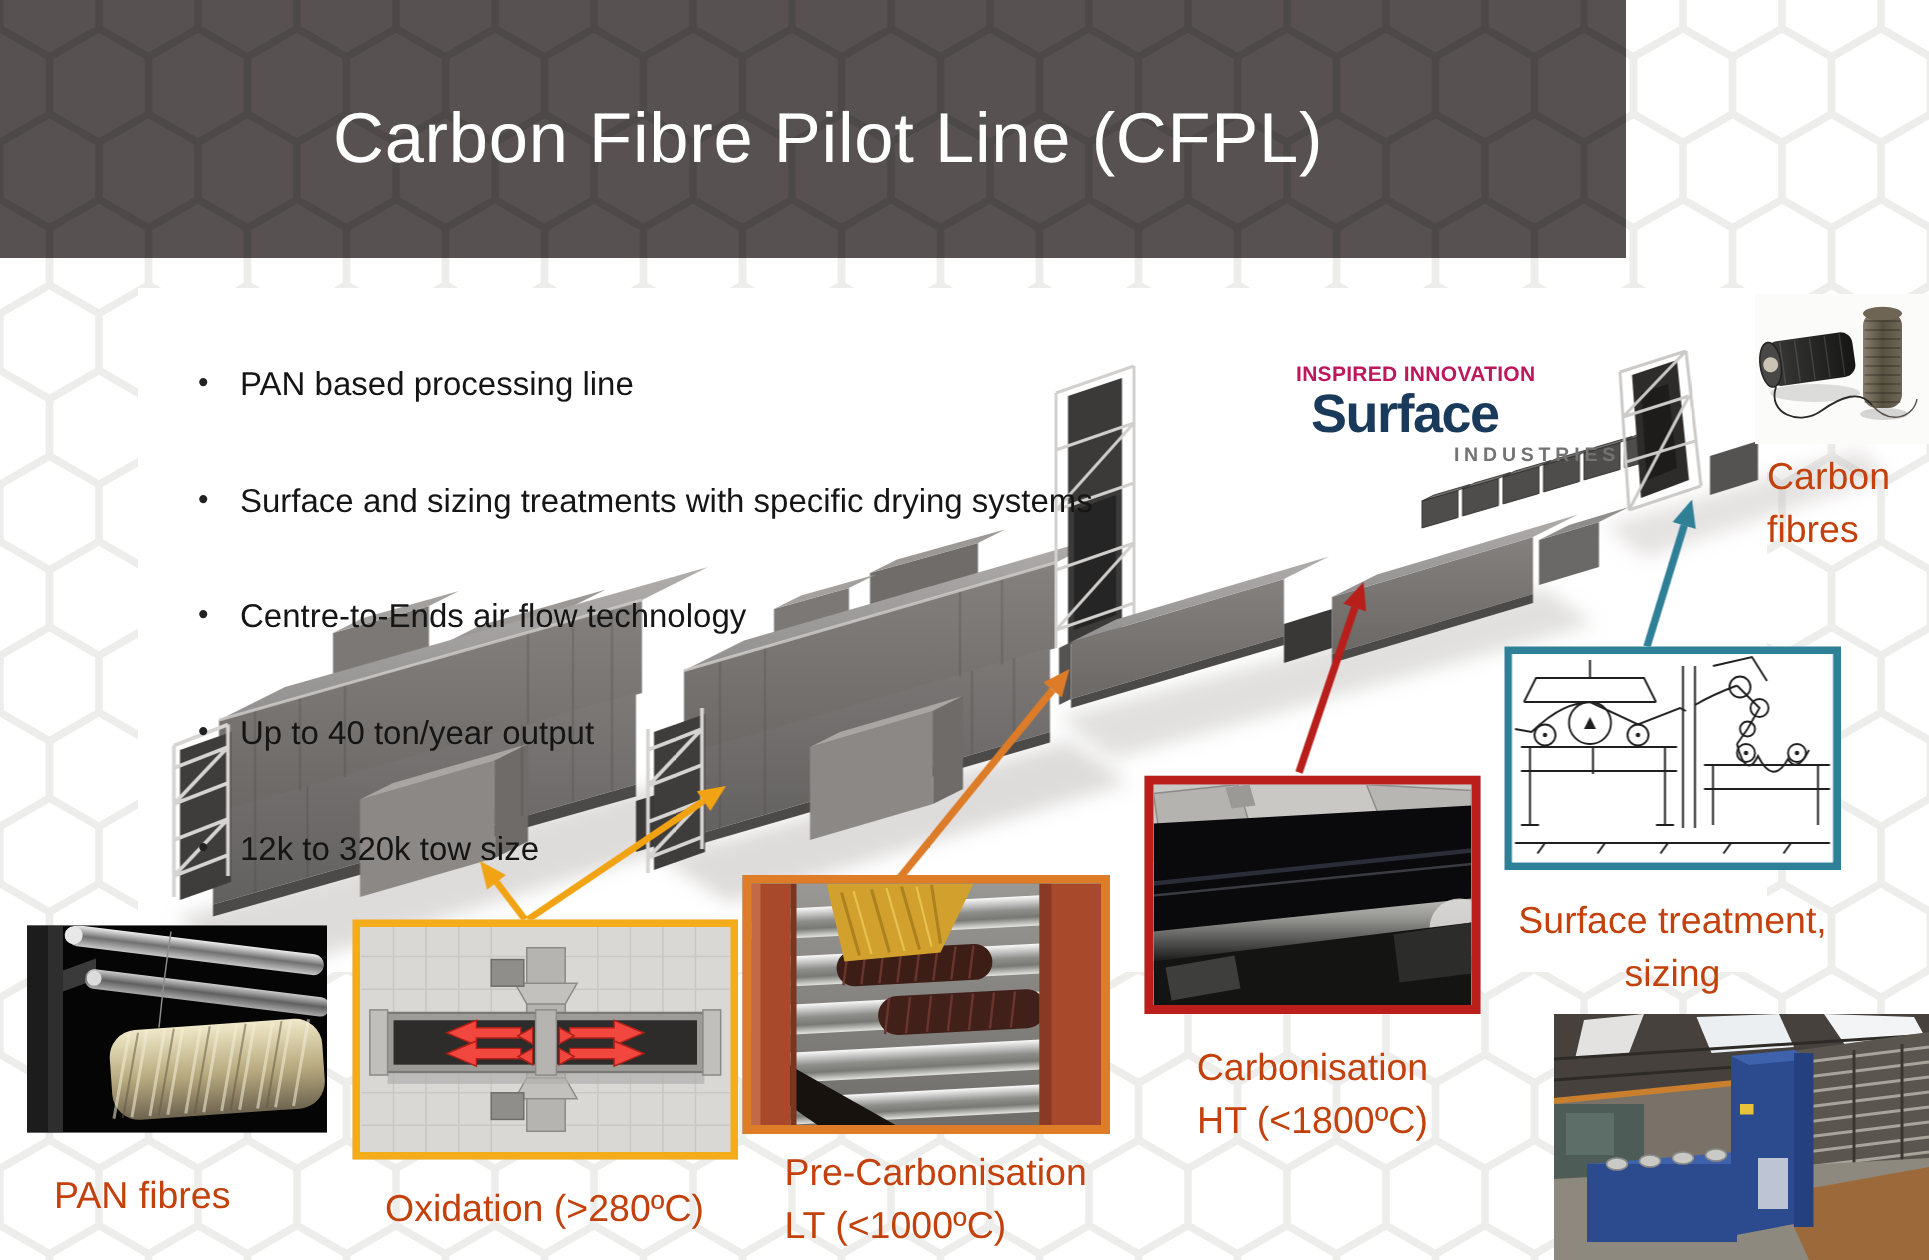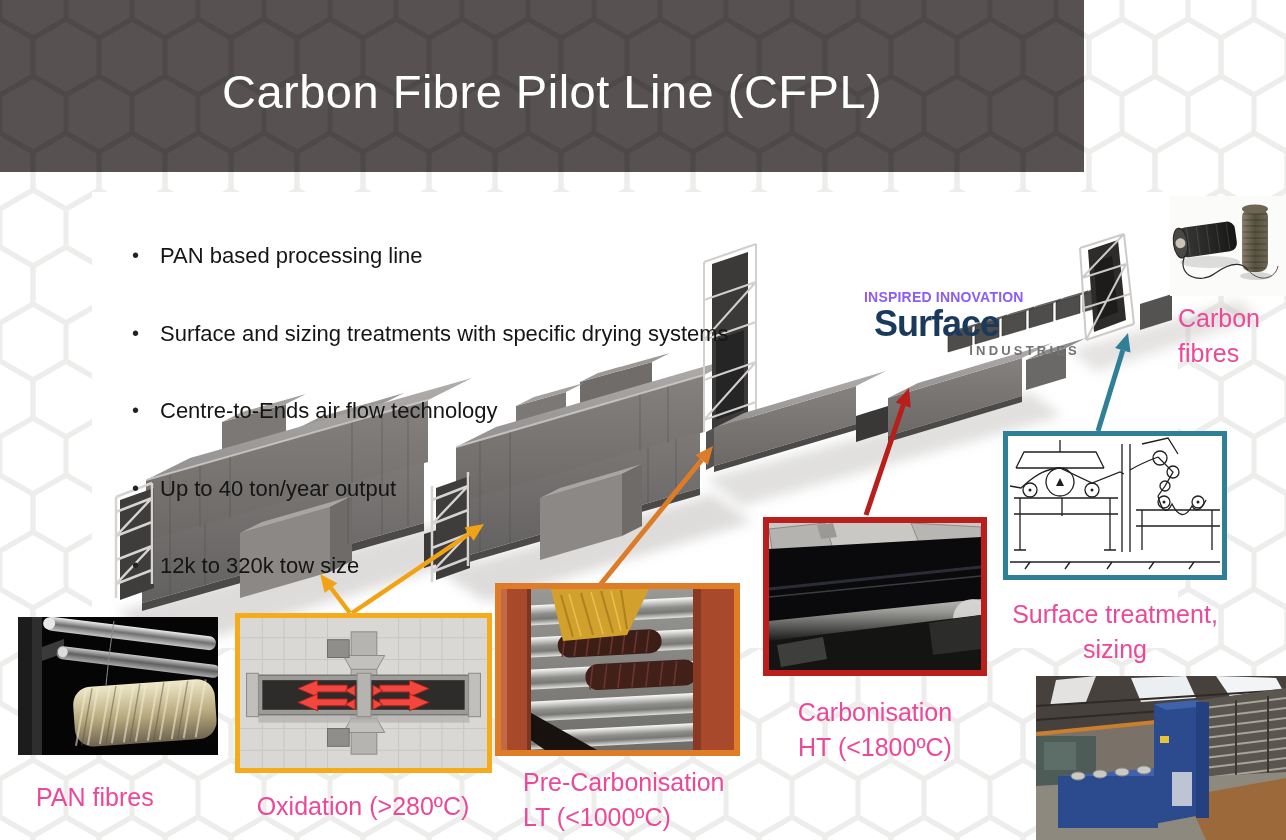--- a/index.html
+++ b/index.html
@@ -28,21 +28,21 @@
   .photo svg{display:block;width:100%;height:100%;}
   .framed{border-style:solid;}
   #pan-photo{left:18px;top:617px;width:200px;height:138px;background:#050505;}
   #ox-box{left:235px;top:613px;width:257px;height:160px;border-width:5px;background:#d9d8d5;}
   #pc-box{left:495px;top:583px;width:245px;height:173px;border-width:6px;background:#8a8886;}
   #cb-box{left:763px;top:517px;width:224px;height:159px;border-width:6px;background:#c9c8c5;}
   #st-box{left:1003px;top:431px;width:224px;height:149px;border-width:5px;background:#ffffff;}
   #cf-photo{left:1170px;top:196px;width:116px;height:100px;background:#fbfbfa;}
   #factory-photo{left:1036px;top:676px;width:250px;height:164px;background:#7a7268;}
   
-  .caption{position:absolute;z-index:3;color:#ec4899;font-size:25px;line-height:35px;}
+  .caption{position:absolute;z-index:3;color:#c2410c;font-size:25px;line-height:35px;}
   .caption span{display:block;}
   #pan-caption{left:36px;top:780px;}
   #ox-caption{left:228px;top:789px;width:270px;text-align:center;}
   #pc-caption{left:523px;top:765px;}
   #cb-caption{left:761px;top:695px;width:228px;text-align:center;}
   #st-caption{left:991px;top:597px;width:248px;text-align:center;}
   #cf-caption{left:1178px;top:301px;}
 </style>
 </head>
 <body>
@@ -221,21 +221,21 @@
   <ul>
     <li>PAN based processing line</li>
     <li>Surface and sizing treatments with specific drying systems</li>
     <li>Centre-to-Ends air flow technology</li>
     <li>Up to 40 ton/year output</li>
     <li>12k to 320k tow size</li>
   </ul>
 </div>
 
 <div id="logo">
-  <span class="tagline" style="color: #8b5cf6; margin-top: 48px;">INSPIRED INNOVATION</span>
+  <span class="tagline" style="color: #be185d;">INSPIRED INNOVATION</span>
   <span class="company" style="color: rgb(26, 58, 92);">Surface</span>
   <span class="division" style="color: #737373;">INDUSTRIES</span>
 </div>
 
 <div id="pan-photo" class="photo">
   <svg viewBox="0 0 200 138">
     <defs>
       <linearGradient id="panSilver" x1="0" y1="0" x2="0" y2="1">
         <stop offset="0" stop-color="#f0f0f0"></stop>
           <stop offset=".5" stop-color="#707070"></stop>

